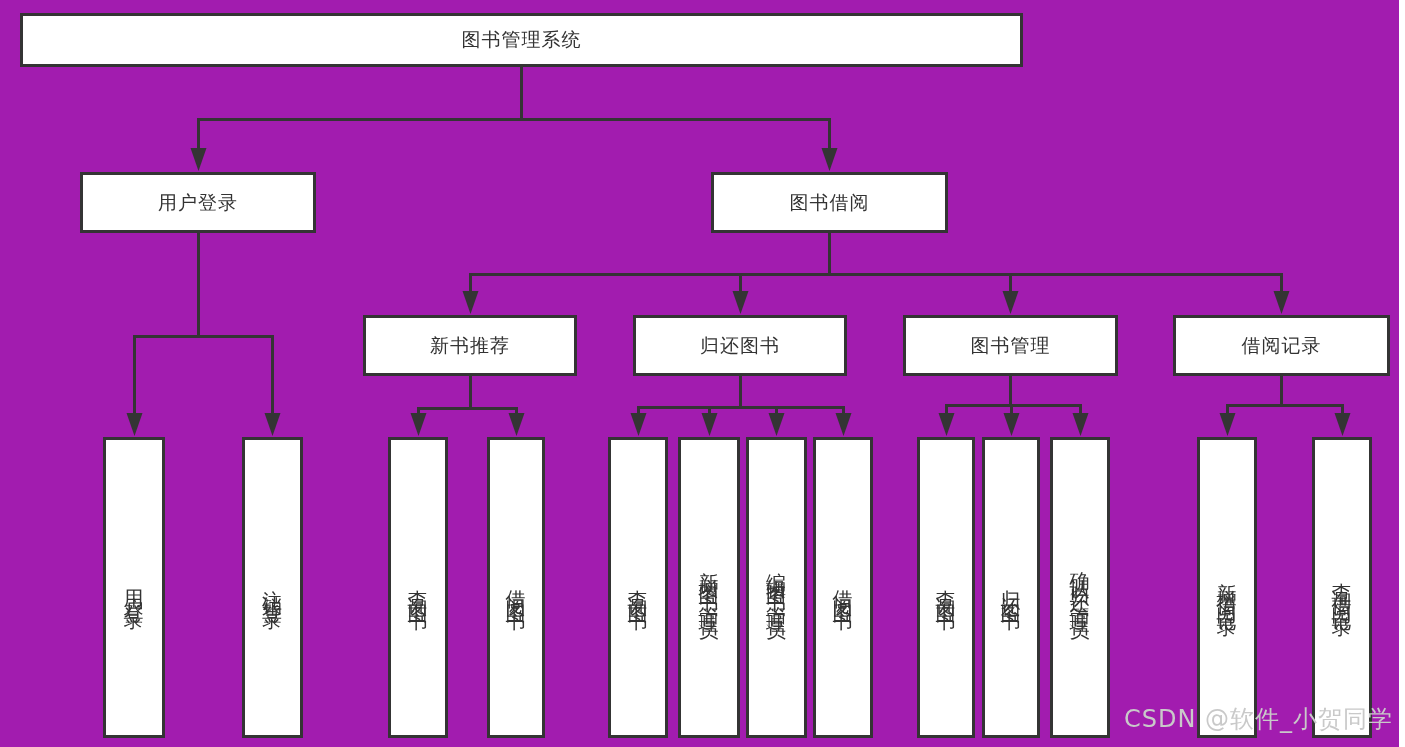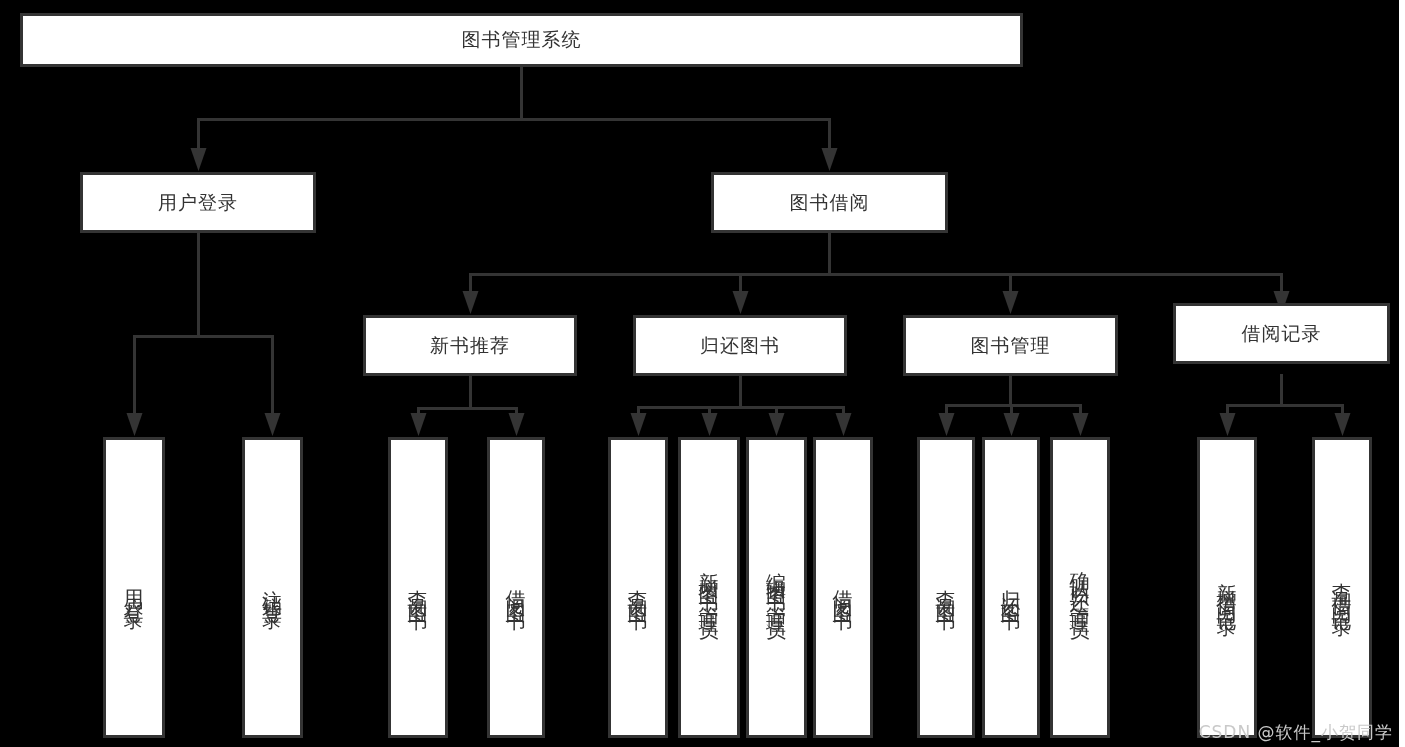--- a/index.html
+++ b/index.html
@@ -1,20 +1,20 @@
 <!DOCTYPE html>
 <html><head>
 <meta charset="utf-8">
 <style>
   html, body { margin: 0; padding: 0; background: #ffffff; }
   .stage {
     position: relative;
     width: 1399px;
     height: 747px;
-    background: #000000;
+    background: #a21caf;
     overflow: hidden;
     font-family: "DejaVu Sans", "Liberation Sans", sans-serif;
   }
   .connectors {
     position: absolute;
     left: 0; top: 0;
     width: 1405px; height: 747px;
   }
   .node {
     position: absolute;
@@ -42,22 +42,22 @@
     text-orientation: mixed;
     font-size: 20px;
     letter-spacing: 7px;
     color: #333333;
     line-height: 1;
     z-index: 2;
   }
   .watermark {
     position: absolute;
     right: 6px;
-    bottom: 3px;
-    font-size: 17px;
+    bottom: 12px;
+    font-size: 24px;
     color: #c9c9c9;
     letter-spacing: 1px;
     z-index: 5;
     white-space: nowrap;
   }
 </style>
 </head>
 <body>
 
 <div class="stage">
@@ -141,21 +141,21 @@
 
   <div class="node" style="left:363px;top:315px;width:214px;height:61px">
     <span>新书推荐</span>
   </div>
   <div class="node" style="left:633px;top:315px;width:214px;height:61px">
     <span>归还图书</span>
   </div>
   <div class="node" style="left:903px;top:315px;width:215px;height:61px">
     <span>图书管理</span>
   </div>
-  <div class="node" style="left:1173px;top:303px;width:217px;height:61px">
+  <div class="node" style="left:1173px;top:315px;width:217px;height:61px">
     <span>借阅记录</span>
   </div>
 
   <div class="vnode" style="left:103px;top:437px;width:62px;height:301px">
     <span>用户登录</span>
   </div>
   <div class="vnode" style="left:242px;top:437px;width:61px;height:301px">
     <span>注销登录</span>
   </div>
 

